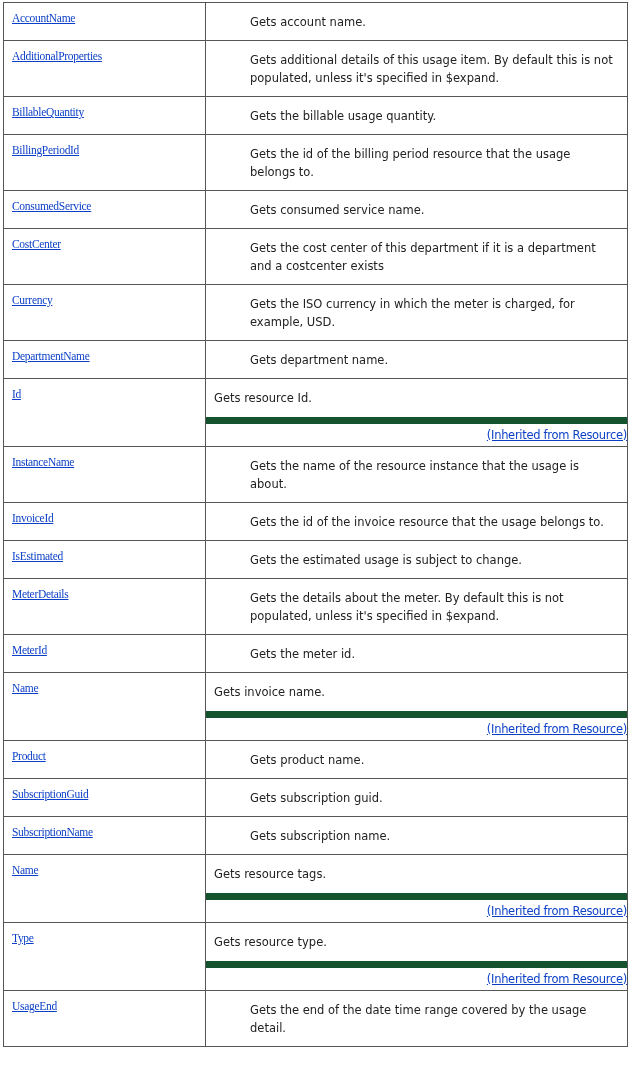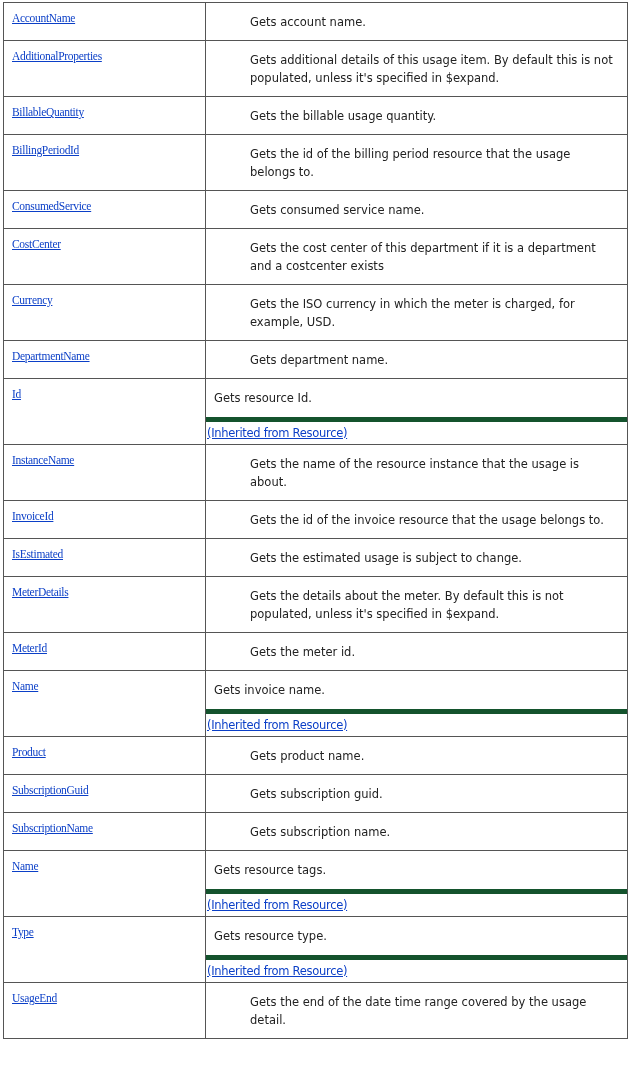--- a/index.html
+++ b/index.html
@@ -2,21 +2,21 @@
 <html><head>
 <meta charset="utf-8">
 <style>
   html, body { margin: 0; padding: 0; background: #ffffff; }
   body { width: 630px; height: 1076px; overflow: hidden; font-family: "DejaVu Sans", sans-serif; font-size: 11.5px; color: #222; }
   table { border-collapse: collapse; margin: 2px 0 0 3px; width: 625px; table-layout: fixed; }
   td { border: 1px solid #555; vertical-align: top; padding: 0; }
   td.name { width: 185px; padding: 9px 8px 0 8px; font-family: Liberation Serif, serif; }
   td.desc { padding: 0; }
   .d-text { padding: 10px 8px 10px 8px; line-height: 18px; }
-  .inherit { border-top: 5px solid #14532d; padding: 3px 0 3px 1px; line-height: 16px; }
+  .inherit { border-top: 7px solid #14532d; padding: 3px 0 3px 1px; line-height: 16px; text-align: right; }
   a { color: #1a0dab; color: #0b3fc7; text-decoration: underline; letter-spacing: -0.3px; }
   .single .d-text { padding: 10px 8px 9px 8px; margin-left: 36px; }
 </style>
 </head>
 <body>
 
 <table>
   <tbody id="tbody">
       <tr>
         <td class="name"><a href="#">AccountName</a></td>

